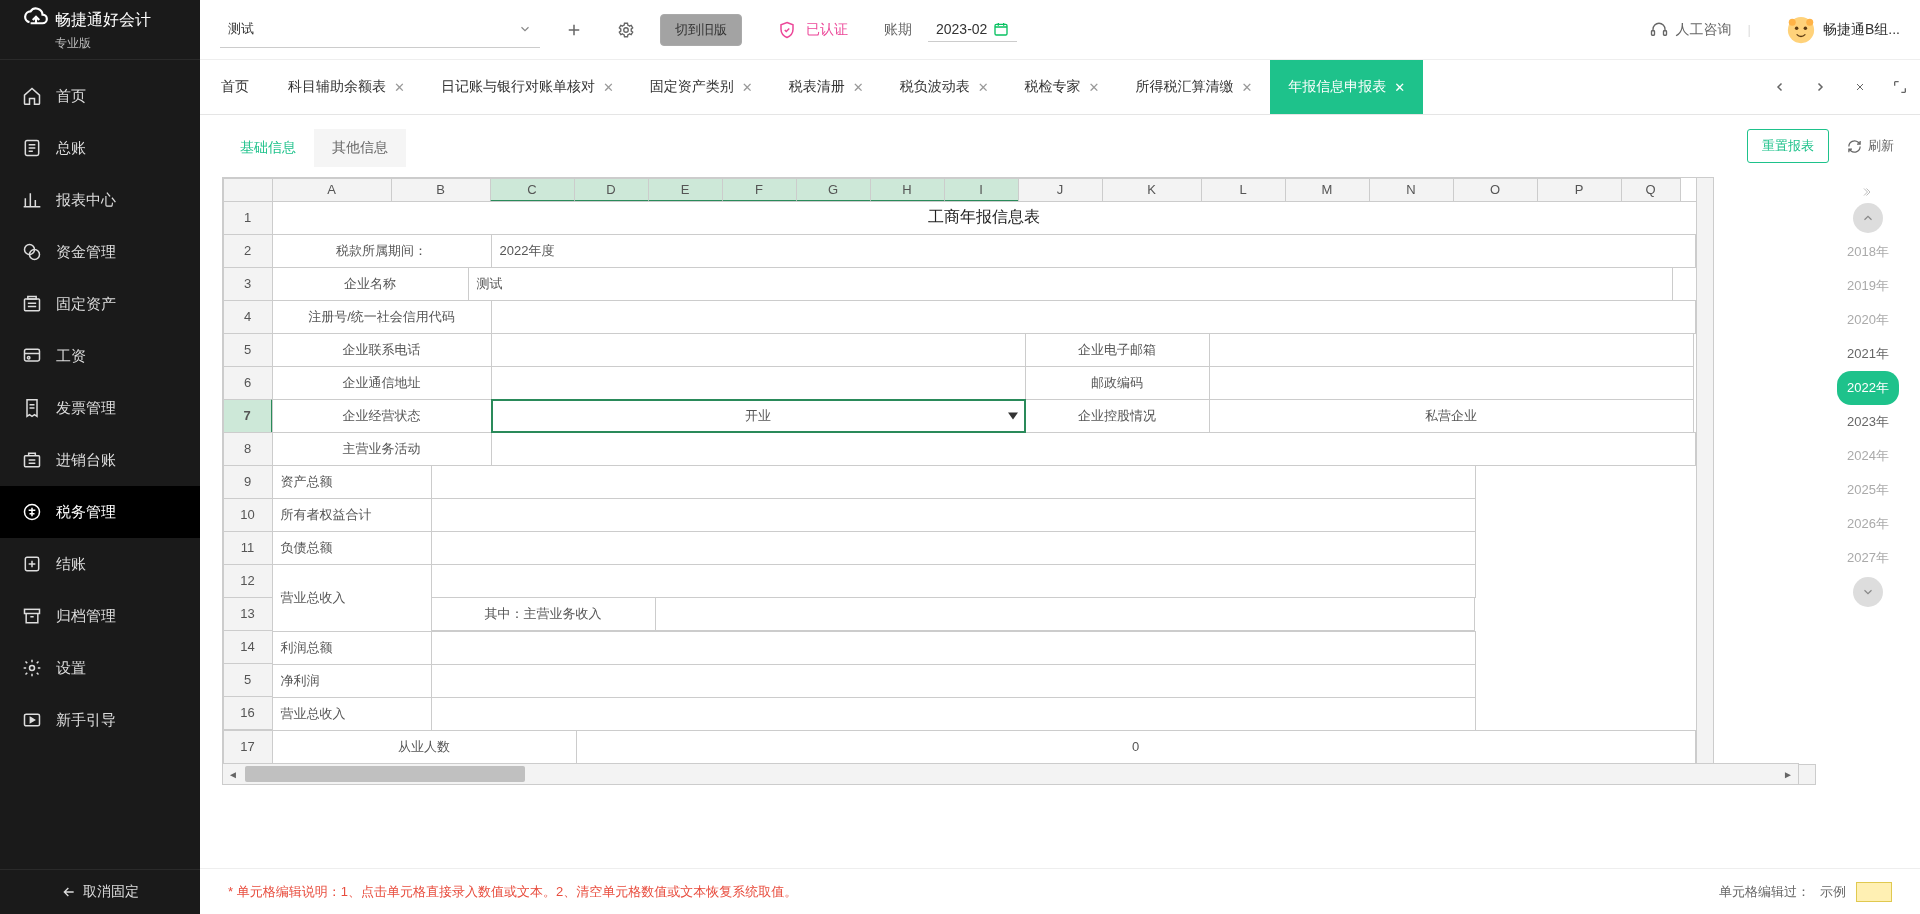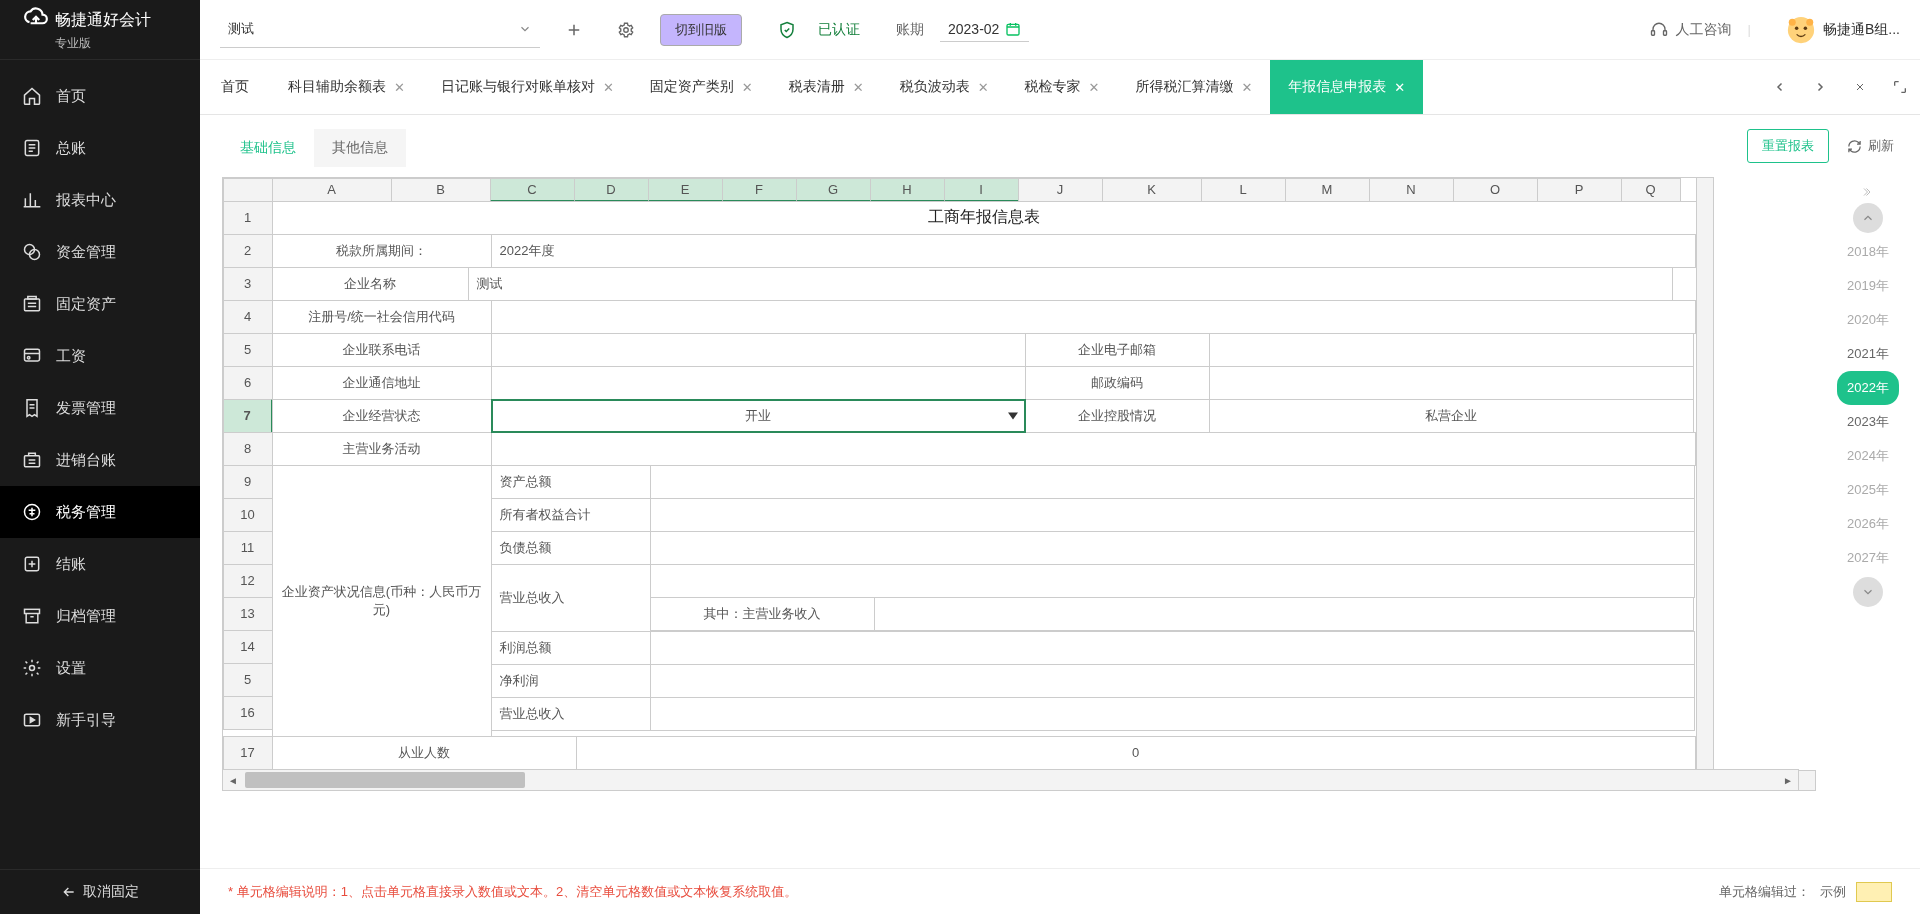--- a/index.html
+++ b/index.html
@@ -17,22 +17,22 @@
 .nav-item.active { background: #000; color: #fff; font-weight: 500;}
 .nav-item svg { width: 20px; height: 20px; flex-shrink:0; }
 .pin-bar { height: 45px; display:flex; align-items:center; justify-content:center; gap:6px; background:#1a1a1a; color:#ddd; cursor:pointer; border-top:1px solid #2a2a2a; font-size:14px;}
 .pin-bar svg { width:16px; height:16px;}
 .main { flex: 1; display: flex; flex-direction: column; min-width: 0; }
 .topbar { height: 60px; display: flex; align-items: center; padding: 0 20px; border-bottom: 1px solid #eee; gap: 16px; }
 .dropdown-test { width: 320px; height: 36px; border-bottom: 1px solid #ccc; display:flex; align-items:center; justify-content:space-between; padding: 0 8px; color:#333; cursor:pointer;}
 .dropdown-test svg { width:14px; height:14px; color:#888;}
 .top-icon { width:36px; height:36px; display:flex;align-items:center;justify-content:center; border-radius:4px; cursor:pointer; color:#666;}
 .top-icon svg { width:18px; height:18px;}
-.switch-old { border:1px solid #aaa; border-radius:4px; padding: 6px 14px; font-size:13px; cursor:pointer; color:#333; background:#c4b5fd;}
-.verified { display:flex; align-items:flex-start; gap:22px; color:#15803d; font-size:14px; margin-left:20px;}
+.switch-old { border:1px solid #aaa; border-radius:4px; padding: 6px 14px; font-size:13px; cursor:pointer; color:#333; background:#a3a3a3;}
+.verified { display:flex; align-items:flex-start; gap:10px; color:#ec4899; font-size:14px; margin-left:20px;}
 .verified svg { width:18px; height:18px;}
 .period-label { color:#666; font-size:14px; margin-left:20px;}
 .period-val { display:flex; align-items:center; gap:6px; border-bottom:1px solid #ccc; padding:4px 8px; font-size:14px;}
 .period-val svg { width:16px; height:16px; color:#07c160;}
 .top-spacer { flex:1; }
 .consult { display:flex; align-items:center; gap:8px; color:#666; cursor:pointer; font-size:14px;}
 .consult svg { width:18px; height:18px;}
 .user-area { display:flex; align-items:center; gap:8px; margin-left:20px; cursor:pointer; font-size:14px;}
 .user-avatar-svg { width:28px; height:28px;}
 .tabsbar { height: 55px; display:flex; align-items:stretch; border-bottom:1px solid #e5e5e5; position:relative;}
@@ -406,21 +406,20 @@
                   <div style="display:flex;flex-direction:column;">
                     <div class="row-h">9</div>
                     <div class="row-h">10</div>
                     <div class="row-h">11</div>
                     <div class="row-h">12</div>
                     <div class="row-h">13</div>
                     <div class="row-h">14</div>
                     <div class="row-h">5</div>
                     <div class="row-h">16</div>
                   </div>
-                  <div class="cell label" style="width:220px;height:272px;white-space:normal;text-align:center;padding:0 6px;">企业资产状况信息(币种：人民币万元)</div>
                   <div style="display:flex;flex-direction:column;">
                     <div class="row">
                       <div class="cell left" style="width:160px">资产总额</div>
                       <div class="cell left" style="width:1045px"></div>
                     </div>
                     <div class="row">
                       <div class="cell left" style="width:160px">所有者权益合计</div>
                       <div class="cell left" style="width:1045px"></div>
                     </div>
                     <div class="row">

